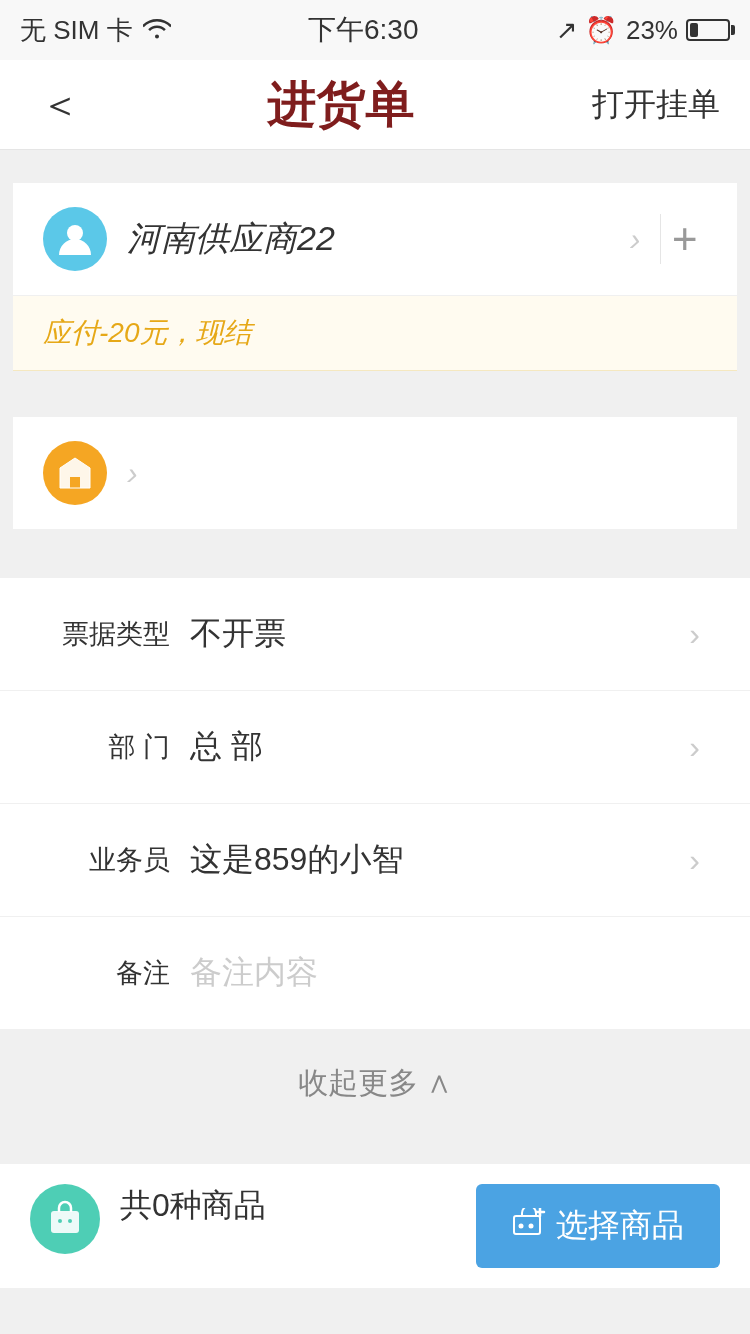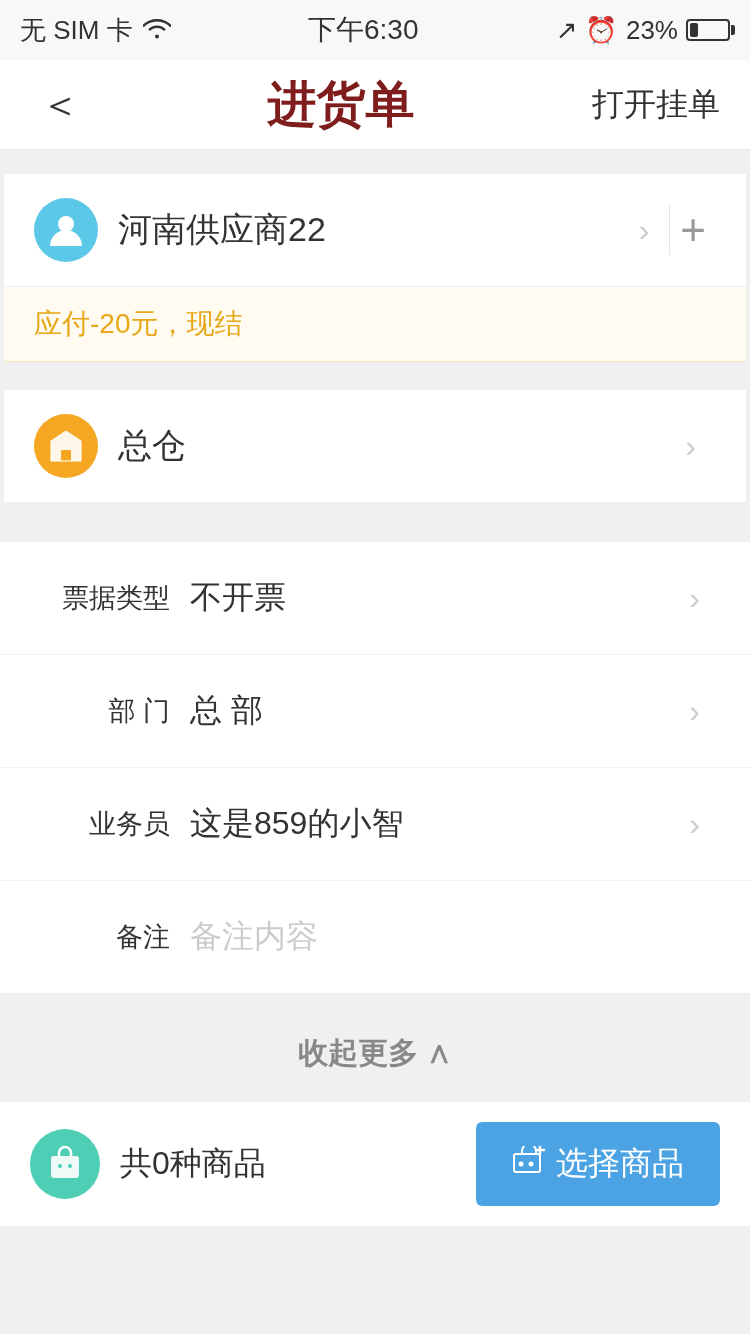--- a/index.html
+++ b/index.html
@@ -87,21 +87,22 @@
 
     
     .section-divider {
       height: 20px;
       background: #f0f0f0;
     }
 
     
     .card {
       background: #fff;
-      margin: 4px;
+      margin: 13px;
+      font-style: italic;
     }
 
     
     .supplier-row {
       display: flex;
       align-items: center;
       padding: 24px 30px;
       border-bottom: 1px solid #f0f0f0;
     }
     .supplier-avatar {
@@ -203,35 +204,34 @@
     }
 
     
     .collapse-row {
       background: #f0f0f0;
       display: flex;
       align-items: center;
       justify-content: center;
       padding: 28px 30px;
       cursor: pointer;
-      margin-top: 12px;
-      font-weight: bold;
+      margin-top: 6px;
     }
     .collapse-text {
       font-size: 30px;
       color: #888;
     }
 
     
     .product-bar {
       background: #fff;
       display: flex;
-      align-items: center;
+      align-items: flex-start;
       padding: 20px 30px;
-      margin-top: 0;
+      margin-top: 32px;
     }
     .product-icon-wrap {
       width: 70px;
       height: 70px;
       border-radius: 50%;
       background: #4eceb5;
       display: flex;
       align-items: center;
       justify-content: center;
       margin-right: 20px;
@@ -315,21 +315,20 @@
 <div class="section-divider"></div>
 <div class="card">
   <div class="warehouse-row">
     <div class="warehouse-icon-wrap">
       <svg width="36" height="36" viewBox="0 0 36 36" fill="none" xmlns="http://www.w3.org/2000/svg">
         <path d="M18 3L3 13v20h30V13L18 3z" fill="#fff" opacity="0.9"></path>
         <rect x="13" y="22" width="10" height="11" fill="#f5a623"></rect>
         <path d="M18 3L3 13v20h30V13L18 3z" stroke="#fff" stroke-width="1" fill="none"></path>
       </svg>
     </div>
-    <span class="warehouse-name">总仓</span>
     <span class="chevron-right">›</span>
   </div>
 </div>
 
 <div class="section-divider"></div>
 <div class="form-section">
 
   <div class="form-row">
     <span class="form-label">票据类型</span>
     <span class="form-value">不开票</span>

